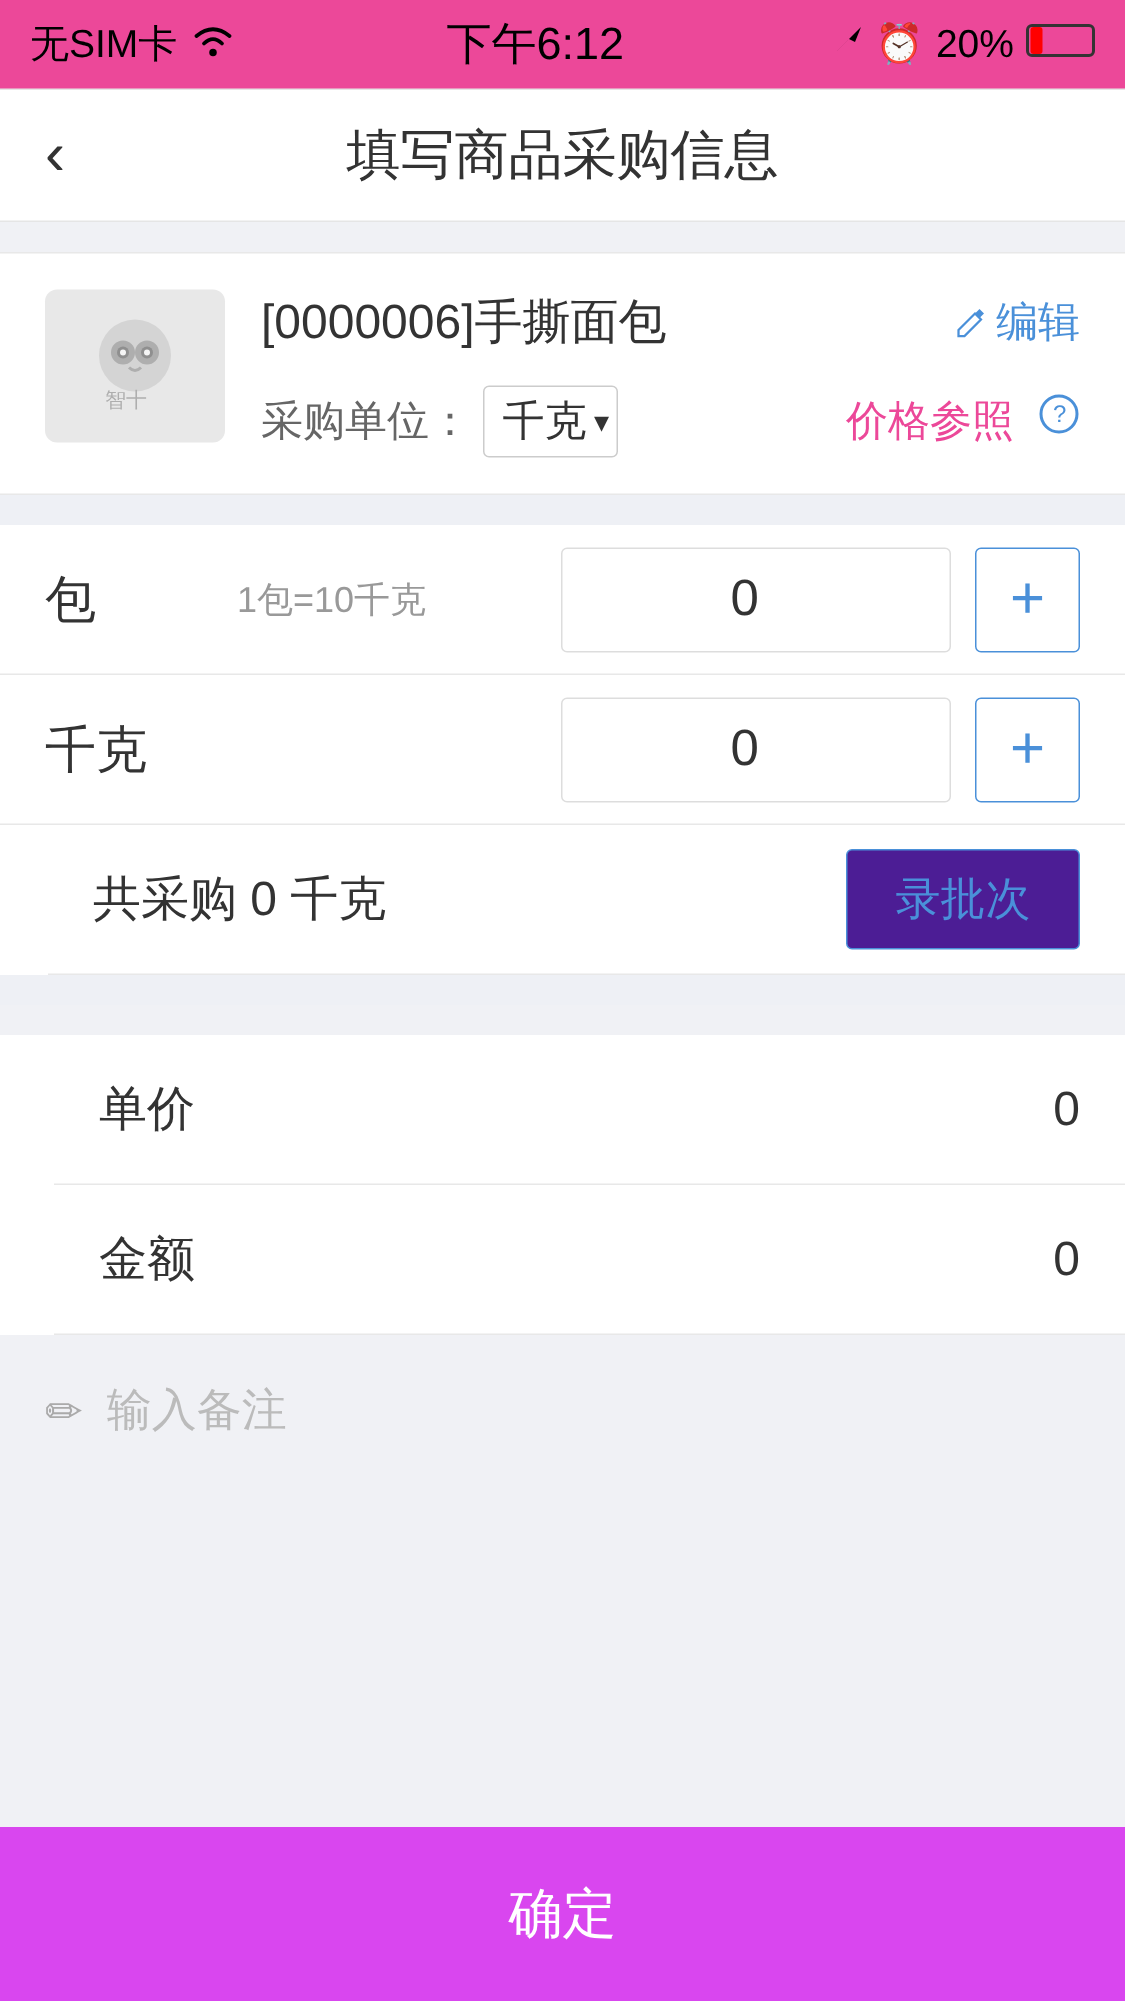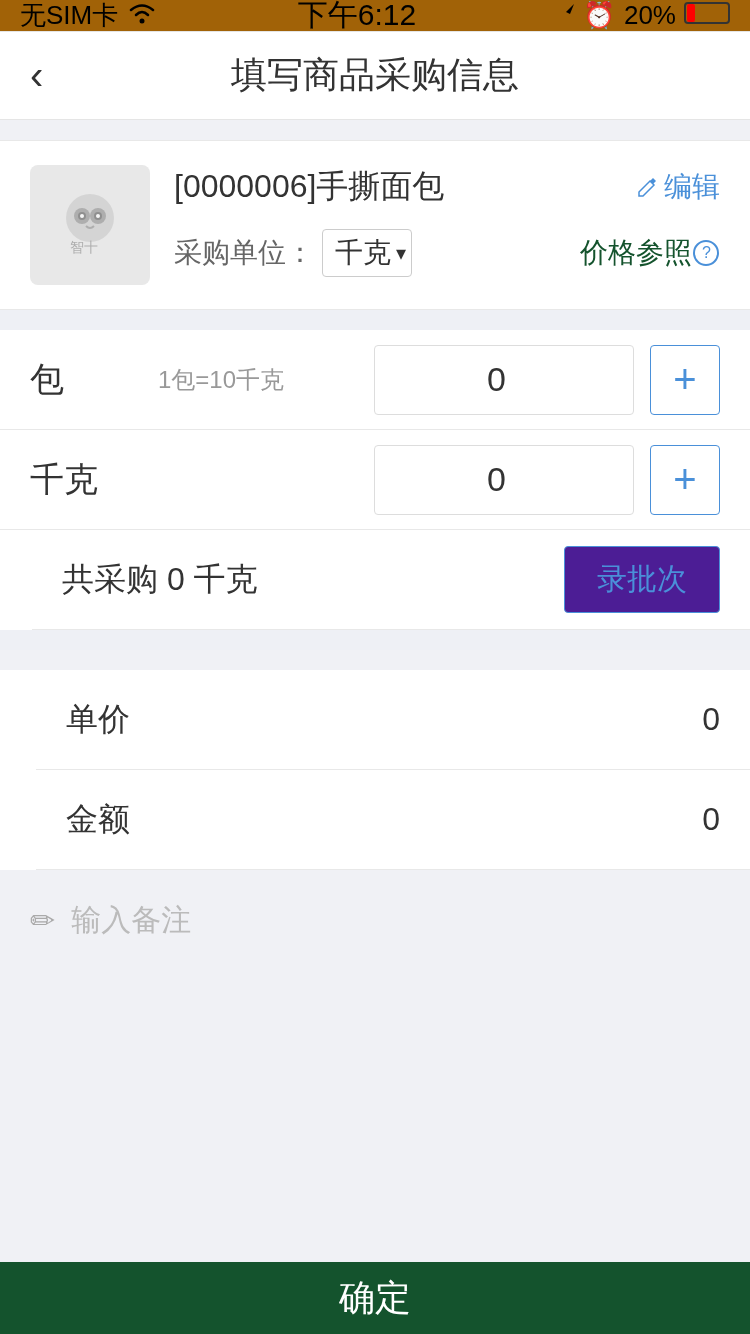--- a/index.html
+++ b/index.html
@@ -9,22 +9,22 @@
       min-height: 1334px;
       font-family: -apple-system, "PingFang SC", "Helvetica Neue", Arial, sans-serif;
       background: #f0f1f5;
       font-size: 32px;
       color: #333;
     }
 
     
     .status-bar {
       width: 100%;
-      height: 32px;
-      background: #a16207;
+      height: 60px;
+      background: #ec4899;
       display: flex;
       align-items: center;
       justify-content: space-between;
       padding: 0 20px;
       font-size: 26px;
       color: #000;
       border-bottom: 1px solid #e5e5e5;
     }
     .status-left { display: flex; align-items: center; gap: 8px; }
     .status-center { font-size: 30px; font-weight: 500; }
@@ -68,21 +68,21 @@
       padding: 24px 30px;
       margin-top: 20px;
       display: flex;
       align-items: flex-start;
       gap: 24px;
       border-top: 1px solid #e8e8e8;
       border-bottom: 1px solid #e8e8e8;
     }
     .product-image {
       width: 120px;
-      height: 120px;
+      height: 102px;
       background: #e8e8e8;
       border-radius: 8px;
       display: flex;
       align-items: center;
       justify-content: center;
       flex-shrink: 0;
     }
     .product-image-placeholder {
       width: 80px;
       height: 70px;
@@ -135,25 +135,24 @@
       align-items: center;
     }
     .unit-select-arrow {
       position: absolute;
       right: 6px;
       font-size: 20px;
       color: #333;
       pointer-events: none;
     }
     .price-ref {
-      color: #14532d;
+      color: #ec4899;
       font-size: 28px;
       display: flex;
-      align-items: center;
-      gap: 0;
+      gap: 16px;
     }
 
     
     .section-divider {
       width: 100%;
       height: 20px;
       background: #eef0f5;
     }
 
     
@@ -272,22 +271,22 @@
       font-size: 30px;
     }
     .remark-placeholder {
       color: #bbb;
       font-size: 30px;
     }
 
     
     .confirm-btn {
       width: 100%;
-      height: 72px;
-      background: #14532d;
+      height: 116px;
+      background: #d946ef;
       color: #fff;
       font-size: 36px;
       border: none;
       cursor: pointer;
       display: flex;
       align-items: center;
       justify-content: center;
       position: fixed;
       bottom: 0;
       left: 0;

